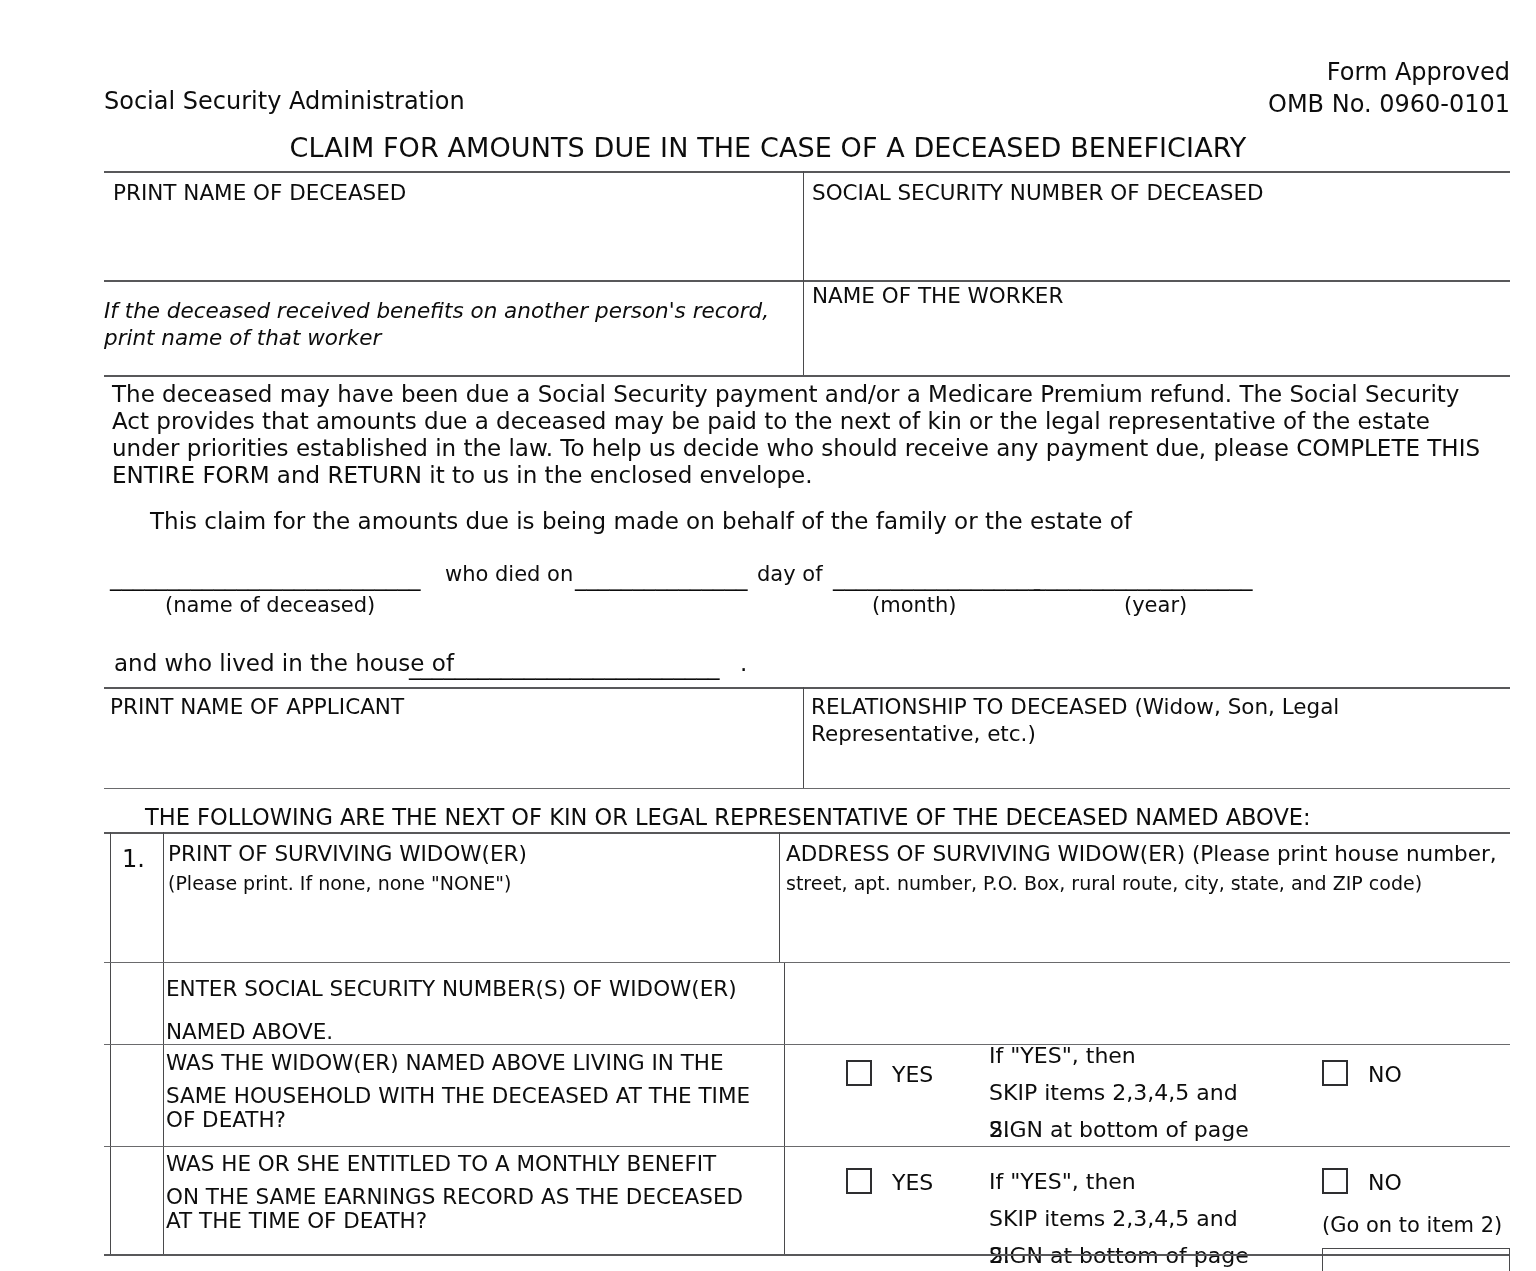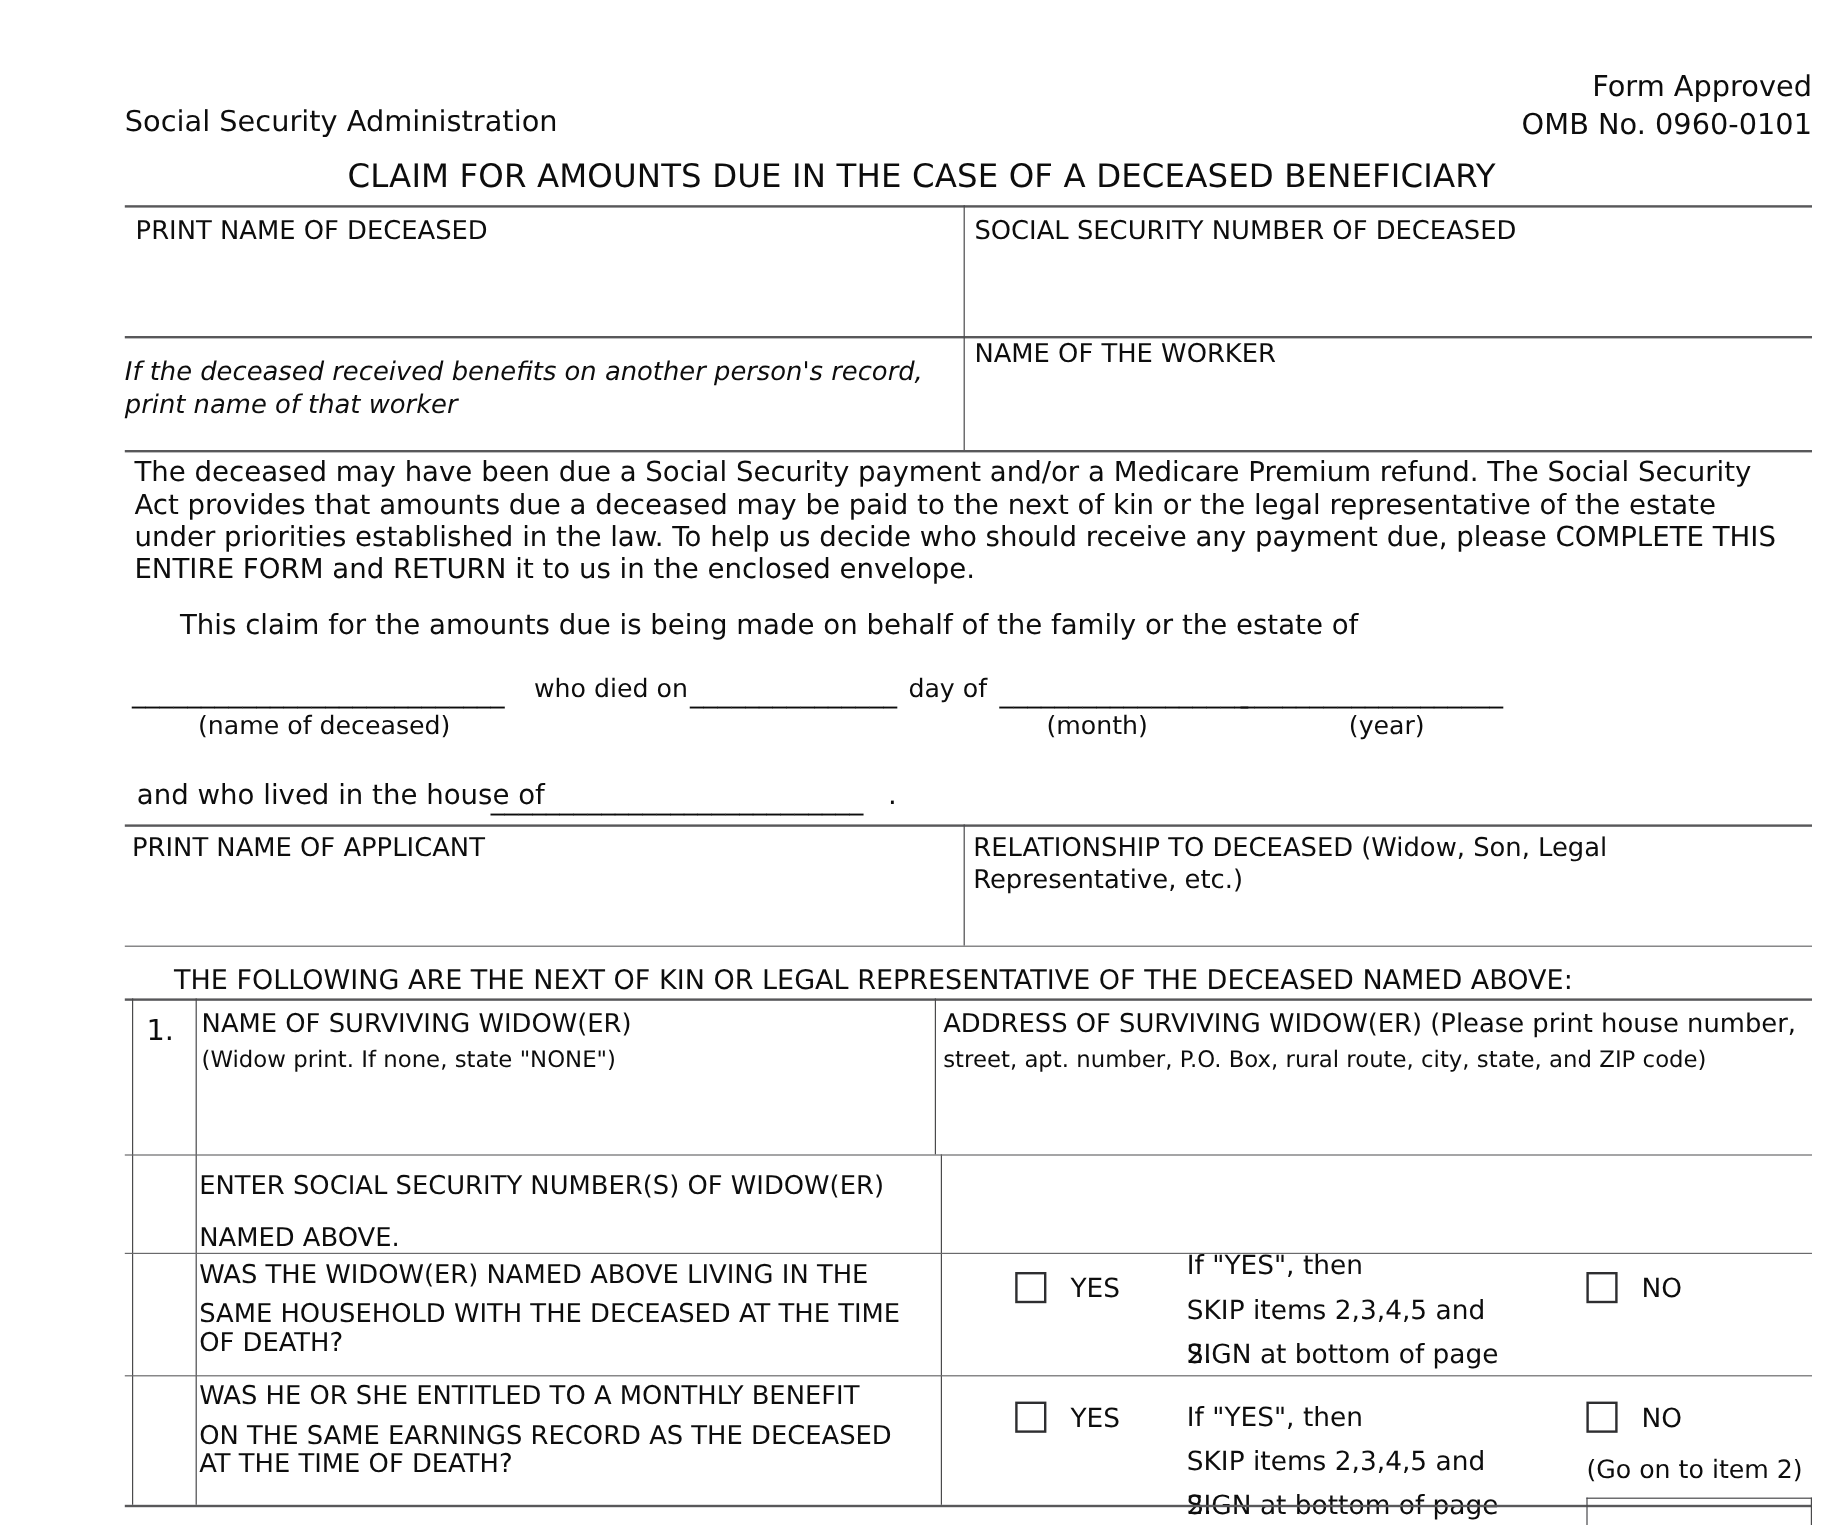--- a/index.html
+++ b/index.html
@@ -210,22 +210,22 @@
   <div class="section-head" style="left:145px; top:803px;">THE FOLLOWING ARE THE NEXT OF KIN OR LEGAL REPRESENTATIVE OF THE DECEASED NAMED ABOVE:</div>
 
   <div class="hrule" style="top:832px;"></div>
 
   <div class="vrule" style="left:110px; top:832px; height:422px;"></div>
   <div class="vrule" style="left:163px; top:832px; height:422px;"></div>
   <div class="vrule" style="left:779px; top:832px; height:130px;"></div>
   <div class="vrule" style="left:784px; top:962px; height:292px;"></div>
 
   <div class="itemnum" style="left:122px; top:845px;">1.</div>
-  <div class="cell" style="left:168px; top:840px;">NAME OF SURVIVING WIDOW(ER)</div>
-  <div class="cell small" style="left:168px; top:871px;">(Widow print. If none, state "NONE")</div>
+  <div class="cell" style="left:168px; top:840px;">PRINT OF SURVIVING WIDOW(ER)</div>
+  <div class="cell small" style="left:168px; top:871px;">(Please print. If none, none "NONE")</div>
 
   <div class="cell" style="left:786px; top:840px;">ADDRESS OF SURVIVING WIDOW(ER) (Please print house number,</div>
   <div class="cell small" style="left:786px; top:871px;">street, apt. number, P.O. Box, rural route, city, state, and ZIP code)</div>
 
   <div class="hrule thin" style="top:962px;"></div>
   <div class="cell" style="left:166px; top:975px;">ENTER SOCIAL SECURITY NUMBER(S) OF WIDOW(ER)</div>
   <div class="cell" style="left:166px; top:1006px;margin-top:12px;">NAMED ABOVE.</div>
 
   <div class="hrule thin" style="top:1044px;"></div>
 

